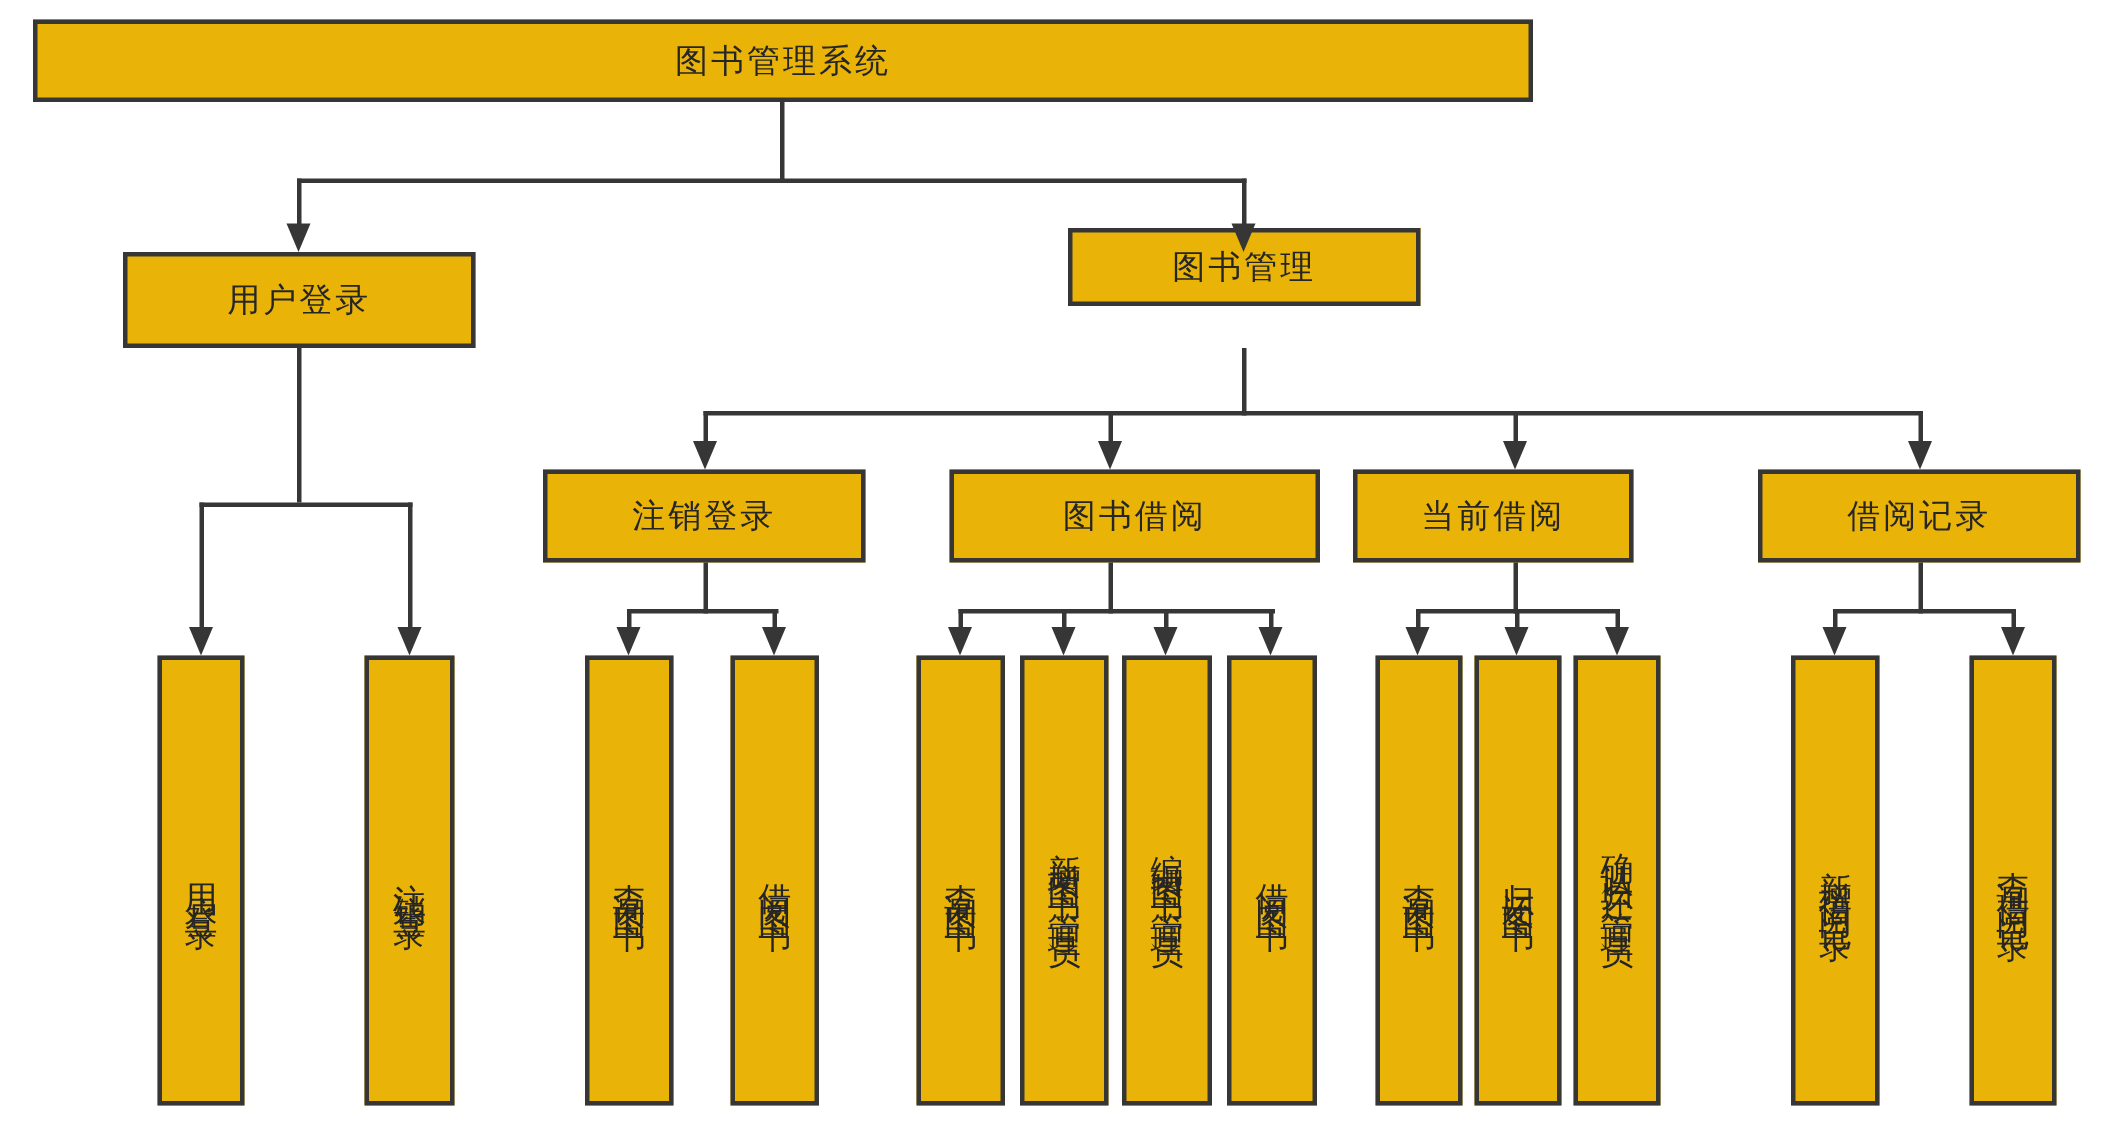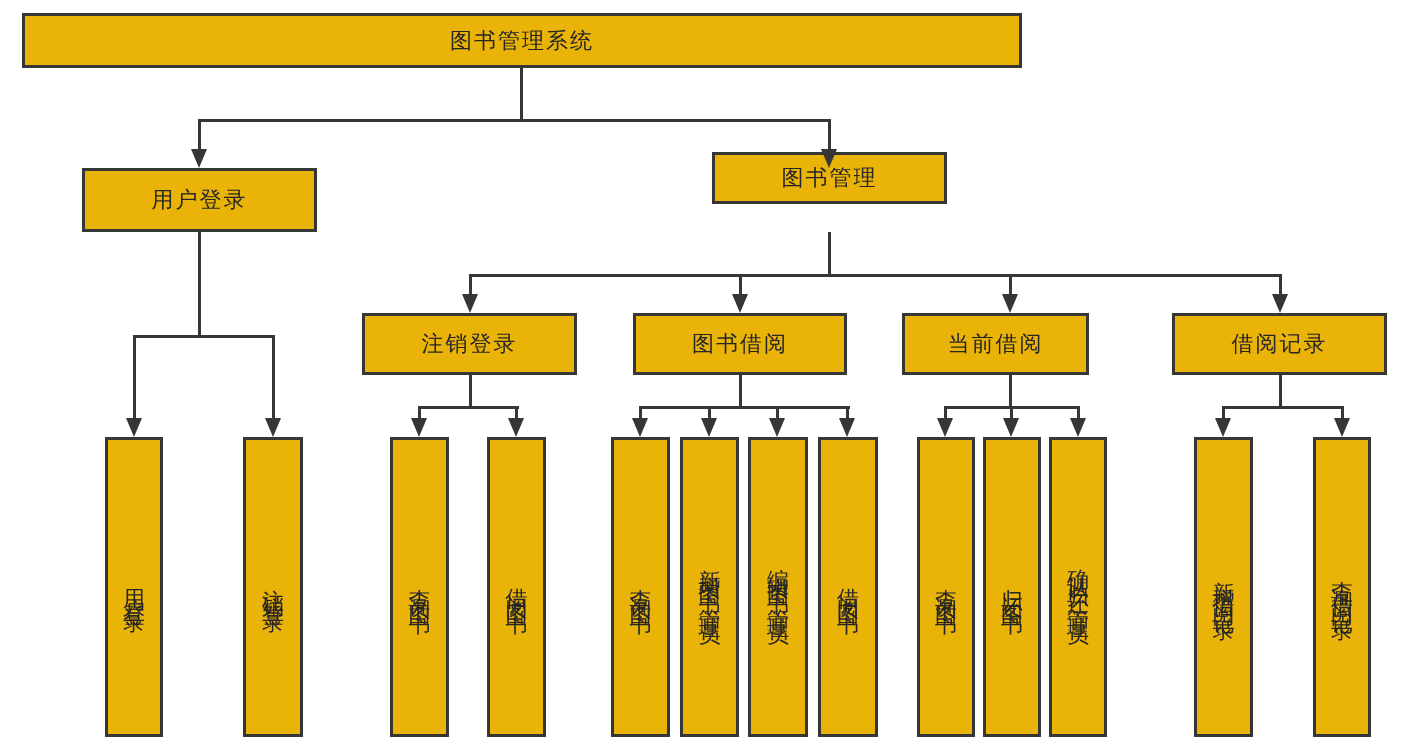--- a/index.html
+++ b/index.html
@@ -66,21 +66,21 @@
   <div class="box h" style="left:82px;top:168px;width:235px;height:64px">
     <span class="lbl">用户登录</span>
   </div>
   <div class="box h" style="left:712px;top:152px;width:235px;height:52px">
     <span class="lbl">图书管理</span>
   </div>
 
   <div class="box h" style="left:362px;top:313px;width:215px;height:62px">
     <span class="lbl">注销登录</span>
   </div>
-  <div class="box h" style="left:633px;top:313px;width:214px;height:62px">
+  <div class="box h" style="left:633px;top:313px;width:247px;height:62px">
     <span class="lbl">图书借阅</span>
   </div>
   <div class="box h" style="left:902px;top:313px;width:187px;height:62px">
     <span class="lbl">当前借阅</span>
   </div>
   <div class="box h" style="left:1172px;top:313px;width:215px;height:62px">
     <span class="lbl">借阅记录</span>
   </div>
 
   <div class="box v" style="left:105px;top:437px;width:58px;height:300px">

